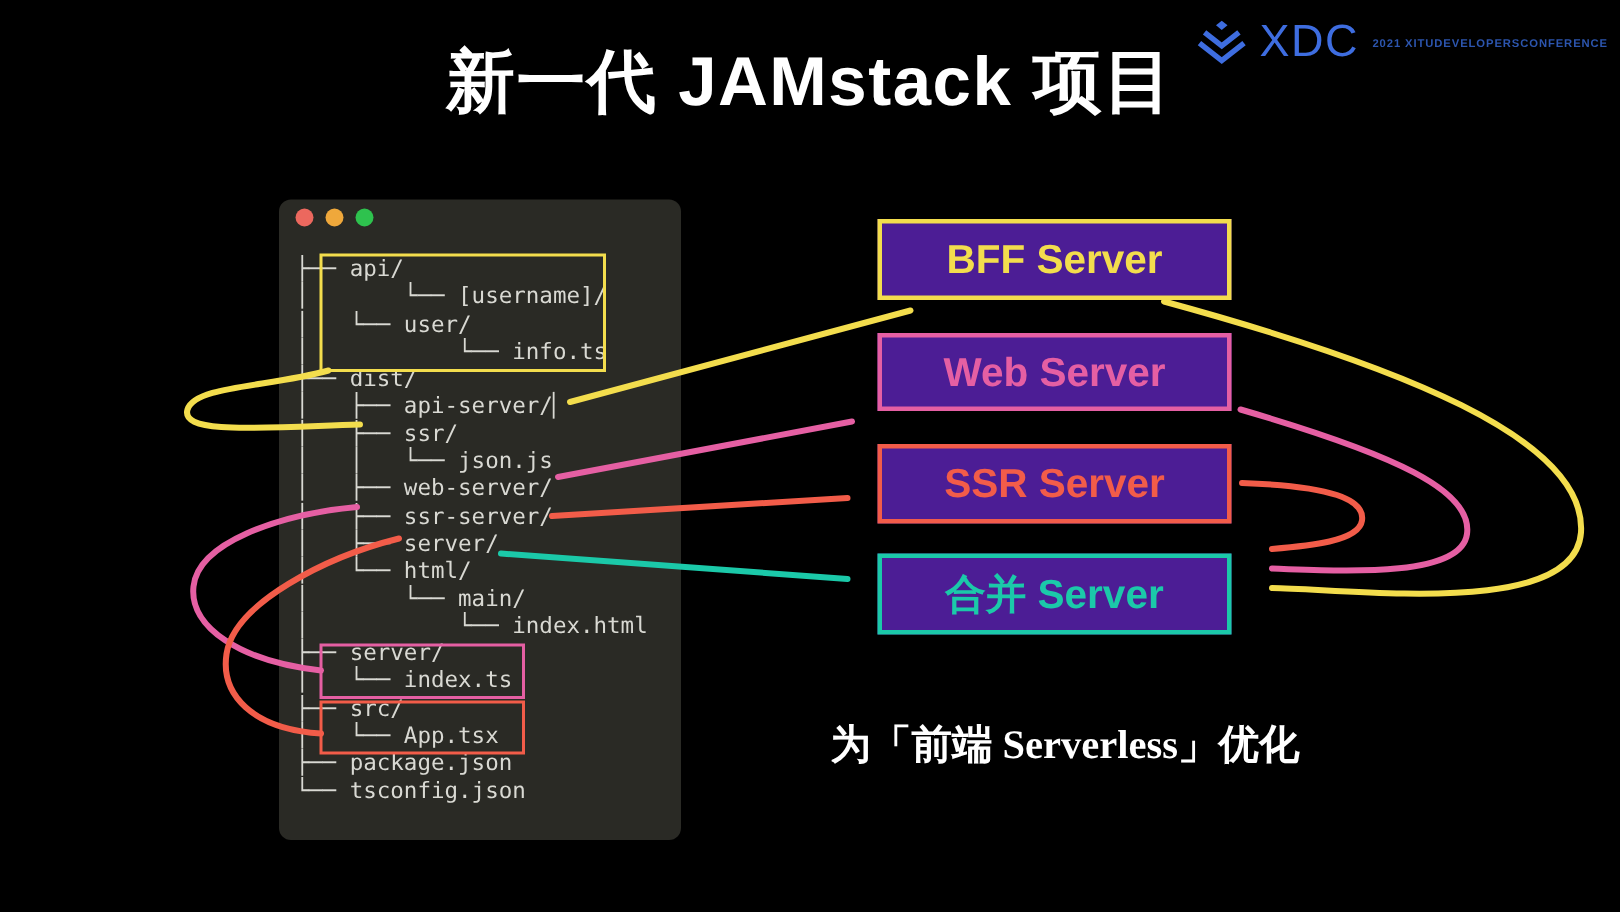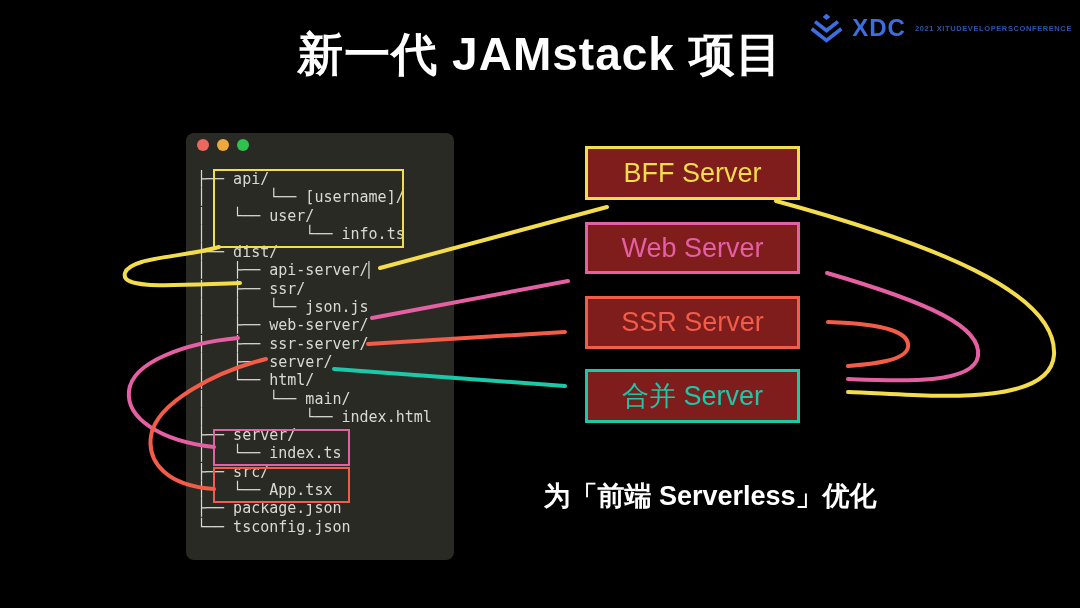--- a/index.html
+++ b/index.html
@@ -7,25 +7,25 @@
     position:relative;width:1080px;height:608px;background:#000;overflow:hidden;
     font-family:"Liberation Sans","DejaVu Sans",sans-serif;
   }
   
   .title{
     position:absolute;top:24px;left:0;width:100%;text-align:center;
     color:#fff;font-size:46px;font-weight:800;letter-spacing:1px;
   }
   .caption{
     position:absolute;top:478px;left:710px;transform:translateX(-50%);
-    color:#fff;font-size:27px;font-weight:800;white-space:nowrap;
+    color:#fff;font-size:27px;font-weight:800;white-space:nowrap;font-family:Liberation Serif, serif;
   }
   
   .logo{position:absolute;top:12px;right:8px;display:flex;align-items:center;gap:9px;}
-  .logo .xdc{color:#3e6de0;font-size:24px;font-weight:700;letter-spacing:1px;line-height:1;}
+  .logo .xdc{color:#3e6de0;font-size:30px;font-weight:400;letter-spacing:1px;line-height:1;}
   .logo .tag{display:flex;flex-direction:row;justify-content:flex-start;}
   .logo .tag div{color:#2c55ae;font-size:7.5px;font-weight:700;line-height:9px;letter-spacing:.6px;}
   
   .window{
     position:absolute;left:186px;top:133px;width:268px;height:427px;
     background:#2a2a25;border-radius:8px;
   }
   .titlebar{position:absolute;left:0;top:0;width:100%;height:24px;}
   .dot{position:absolute;top:6px;width:12px;height:12px;border-radius:50%;}
   .dot.r{left:11px;background:#ec685e;}
@@ -37,23 +37,23 @@
     font-size:15px;line-height:18.3px;color:#d9d9d3;
   }
   .tree div{white-space:pre;height:18.3px;}
   
   .hl{position:absolute;box-sizing:border-box;}
   .hl.yellow{left:213px;top:169px;width:191px;height:79px;border:2.5px solid #f3dd4d;}
   .hl.pink  {left:213px;top:429px;width:137px;height:37px;border:2.5px solid #e55fa3;}
   .hl.orange{left:213px;top:467px;width:137px;height:36px;border:2.5px solid #f25c49;}
   
   .server{
-    position:absolute;left:585px;width:215px;height:54px;box-sizing:border-box;
+    position:absolute;left:585px;width:236px;height:54px;box-sizing:border-box;
     display:flex;align-items:center;justify-content:center;
-    font-size:27px;font-weight:400;background:#7f1d1d;
+    font-size:27px;font-weight:700;background:#4c1d95;
   }
   .server.bff  {top:146px;border:3px solid #f3dd4d;color:#f3dd4d;}
   .server.web  {top:222px;height:52px;border:3px solid #e55fa3;color:#e55fa3;}
   .server.ssr  {top:296px;height:53px;border:3px solid #f25c49;color:#f25c49;}
   .server.merge{top:369px;border:3px solid #1bc9a9;color:#1bc9a9;}
   
   .arrows{position:absolute;left:0;top:0;width:1080px;height:608px;pointer-events:none;}
   .arrows path{fill:none;stroke-width:4;stroke-linecap:round;stroke-linejoin:round;}
   .aY{stroke:#f3dd4d;} .aP{stroke:#e55fa3;} .aO{stroke:#f25c49;} .aT{stroke:#1bc9a9;}
 </style>

